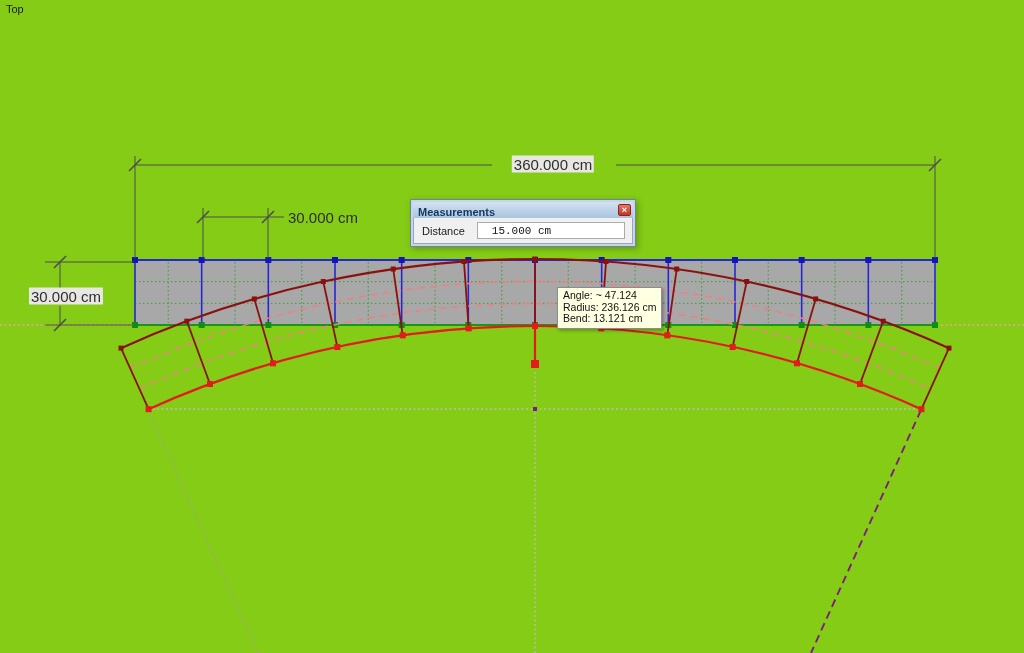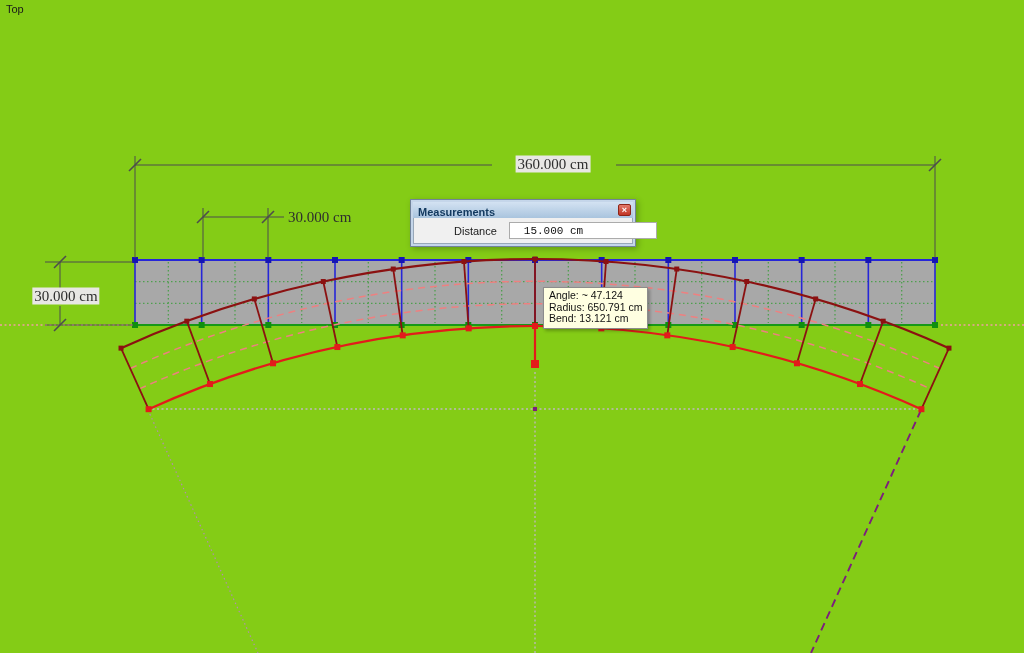--- a/index.html
+++ b/index.html
@@ -8,21 +8,21 @@
     background:#84cc16;
     font-family:"Liberation Sans",sans-serif;
   }
   #scene{position:absolute;left:0;top:0;z-index:1;}
   .view-label{
     position:absolute;left:6px;top:3px;z-index:3;
     font-size:11px;color:#1a1a1a;
   }
   .dim-label{
     position:absolute;z-index:2;
-    font-family:Liberation Serif, serif;
+    font-family:Liberation Sans, sans-serif;
     font-size:15px;color:#2e2e2e;white-space:nowrap;
     background:#e8e7e4;padding:0 2px;
   }
   .dim-label.center{transform:translate(-50%,-50%);}
   .dim-label.left-anchor{transform:translate(0,-50%);}
   
   .dialog{
     position:absolute;left:410px;top:199px;width:220px;z-index:6;
     border:1px solid #72839a;background:#c5d6ea;padding:2px;
     box-shadow:2px 2px 6px rgba(0,0,0,0.25);
@@ -41,29 +41,29 @@
     background:linear-gradient(#e2796a,#c13526);
     border:1px solid #8e2417;border-radius:2px;
     color:#fff;font-size:9px;font-weight:bold;line-height:11px;
     text-align:center;cursor:pointer;box-sizing:border-box;
   }
   .dialog-body{
     position:relative;height:25px;background:#f0f0f0;
     border:1px solid #98a8b8;border-top:none;
     display:flex;align-items:center;
   }
-  .dialog-field-label{color:#1a1a1a;padding-left:8px;width:72px;margin-left:32px;}
+  .dialog-field-label{color:#1a1a1a;padding-left:8px;width:72px;}
   .dialog-input{
     width:132px;height:15px;border:1px solid #ababab;background:#fff;
     font-family:Liberation Mono, monospace;font-size:11px;color:#111;
     padding:0 0 0 14px;margin:12px;outline:none;
   }
   
   .tooltip{
-    position:absolute;left:543px;top:287px;z-index:5;
+    position:absolute;left:557px;top:287px;z-index:5;
     background:#ffffe1;border:1px solid #8c8c8c;
     padding:2px 5px 3px 5px;
     font-size:10.5px;line-height:11.5px;color:#111;white-space:nowrap;
     box-shadow:2px 2px 3px rgba(0,0,0,0.25);
   }
 </style>
 </head>
 <body>
 
 <div class="stage">
@@ -220,17 +220,17 @@
       <span class="dialog-close">×</span>
     </div>
     <div class="dialog-body">
       <span class="dialog-field-label">Distance</span>
       <input class="dialog-input" type="text" value="15.000 cm" style="">
     </div>
   </div>
 
   <div class="tooltip">
     <div>Angle: ~ 47.124</div>
-    <div>Radius: 650.791 cm</div>
+    <div>Radius: 236.126 cm</div>
     <div>Bend: 13.121 cm</div>
   </div>
 
 </div>
 
 </body></html>

